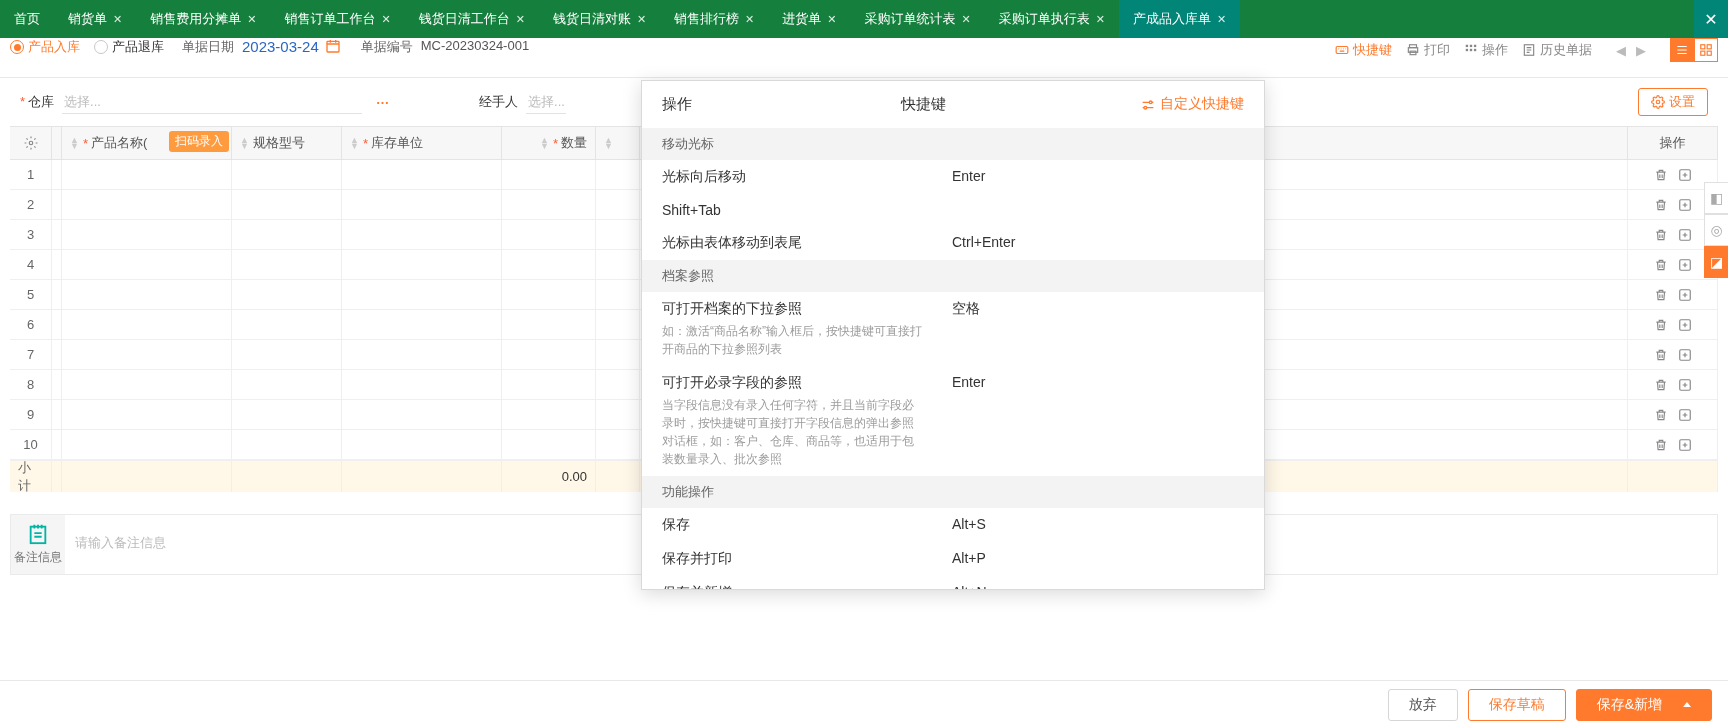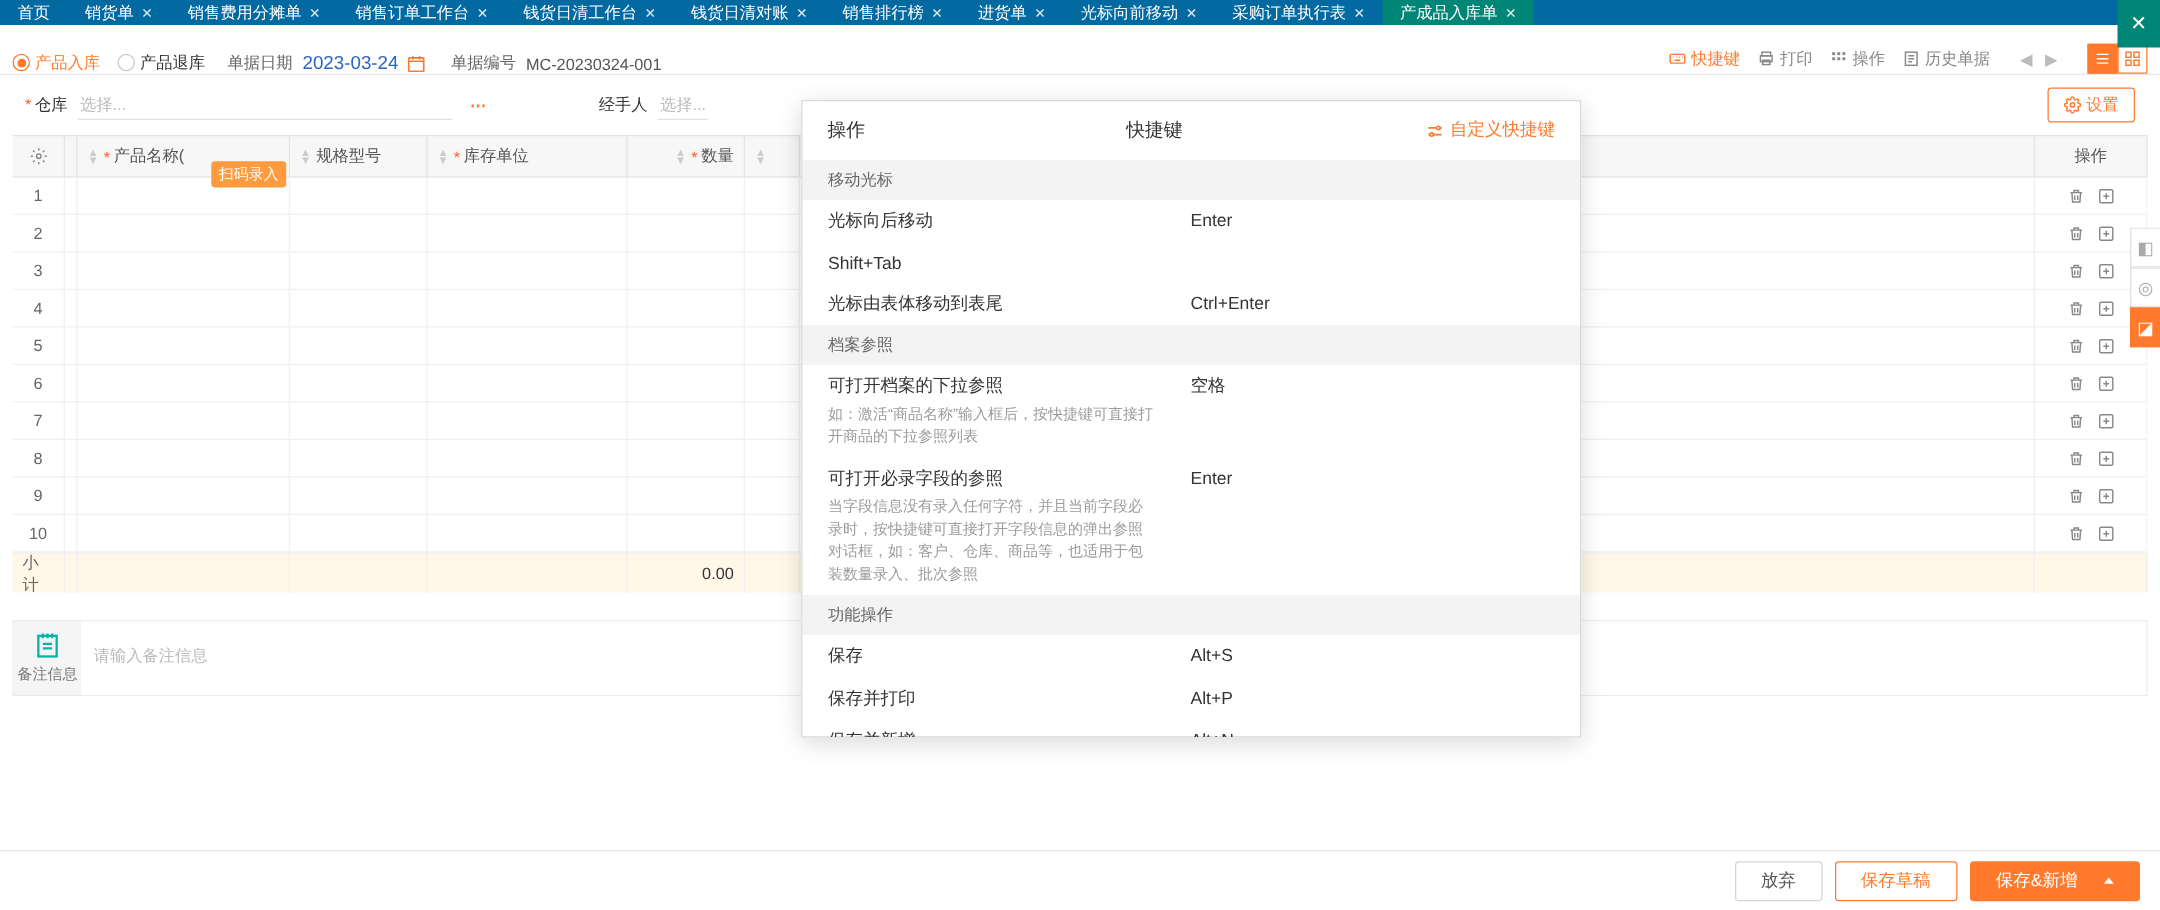--- a/index.html
+++ b/index.html
@@ -1,22 +1,22 @@
 <!DOCTYPE html>
 <html><head>
 <meta charset="utf-8">
 <style>
 *{box-sizing:border-box;margin:0;padding:0;font-family:"Microsoft YaHei",Arial,sans-serif}
 body{background:#fff;font-size:13px;color:#333;overflow:hidden}
-.tab-bar{background:#0369a1;height:20px;display:flex;align-items:stretch;color:#fff;position:relative}
+.tab-bar{background:#15803d;height:38px;display:flex;align-items:stretch;color:#fff;position:relative}
 .tab{display:flex;align-items:center;padding:0 14px;font-size:13px;cursor:pointer;white-space:nowrap;position:relative}
 .tab.active{background:#008577}
 .tab-close{margin-left:6px;font-size:11px;opacity:.85}
 .tab-bar-close{position:absolute;right:0;top:0;width:34px;height:38px;display:flex;align-items:center;justify-content:center;background:#008577;cursor:pointer;font-size:16px}
-.toolbar{height:40px;display:flex;align-items:flex-end;padding:0 10px;border-bottom:1px solid #e8e8e8}
+.toolbar{height:40px;display:flex;align-items:flex-start;padding:0 10px;border-bottom:1px solid #e8e8e8}
 .radio-group{display:flex;align-items:center;gap:14px;margin-right:18px}
 .radio{display:flex;align-items:center;gap:4px;cursor:pointer}
 .radio-dot{width:14px;height:14px;border:1px solid #c8c8c8;border-radius:50%;display:inline-flex;align-items:center;justify-content:center}
 .radio.sel .radio-dot{border-color:#ff7a2d}
 .radio.sel .radio-dot::after{content:"";width:7px;height:7px;border-radius:50%;background:#ff7a2d}
 .radio.sel{color:#ff7a2d}
 .field-label{color:#666;font-size:13px;margin-right:8px}
 .date-val{color:#2b66c4;font-size:15px;margin-right:6px}
 .cal-icon{width:16px;height:16px;color:#ff7a2d;margin-right:20px}
 .doc-no{color:#555;margin-right:auto}
@@ -42,21 +42,21 @@
 .gh-sort{display:inline-flex;flex-direction:column;margin-right:4px;color:#ccc;line-height:6px;font-size:9px}
 .gh-gear{width:42px;justify-content:center}
 .gh-idx{width:10px;min-width:10px;padding:0}
 .gh-name{width:170px}
 .gh-spec{width:110px}
 .gh-unit{width:160px}
 .gh-qty{width:94px;justify-content:flex-end}
 .gh-blank{width:44px}
 .gh-open{flex:1}
 .gh-ops{width:90px;justify-content:center}
-.scan-badge{position:absolute;right:2px;top:20px;background:#ff9b3f;color:#fff;font-size:12px;padding:2px 6px;border-radius:3px}
+.scan-badge{position:absolute;right:2px;top:4px;background:#ff9b3f;color:#fff;font-size:12px;padding:2px 6px;border-radius:3px}
 .grid-body{max-height:310px;overflow:hidden}
 .grid-row{display:flex;height:30px;border-bottom:1px solid #efefef}
 .gc{border-right:1px solid #efefef;display:flex;align-items:center;padding:0 8px}
 .gc-gear{width:42px;justify-content:center;color:#666}
 .gc-name{width:170px}
 .gc-spec{width:110px}
 .gc-unit{width:160px}
 .gc-qty{width:94px;justify-content:flex-end}
 .gc-blank{width:44px}
 .gc-open{flex:1}
@@ -120,21 +120,21 @@
     </div>
   <div class="tab">
       <span>销售排行榜</span>
       <span class="tab-close">✕</span>
     </div>
   <div class="tab">
       <span>进货单</span>
       <span class="tab-close">✕</span>
     </div>
   <div class="tab">
-      <span>光标向前移动</span>
+      <span>采购订单统计表</span>
       <span class="tab-close">✕</span>
     </div>
   <div class="tab">
       <span>采购订单执行表</span>
       <span class="tab-close">✕</span>
     </div>
   <div class="tab active">
       <span>产成品入库单</span>
       <span class="tab-close">✕</span>
     </div>

